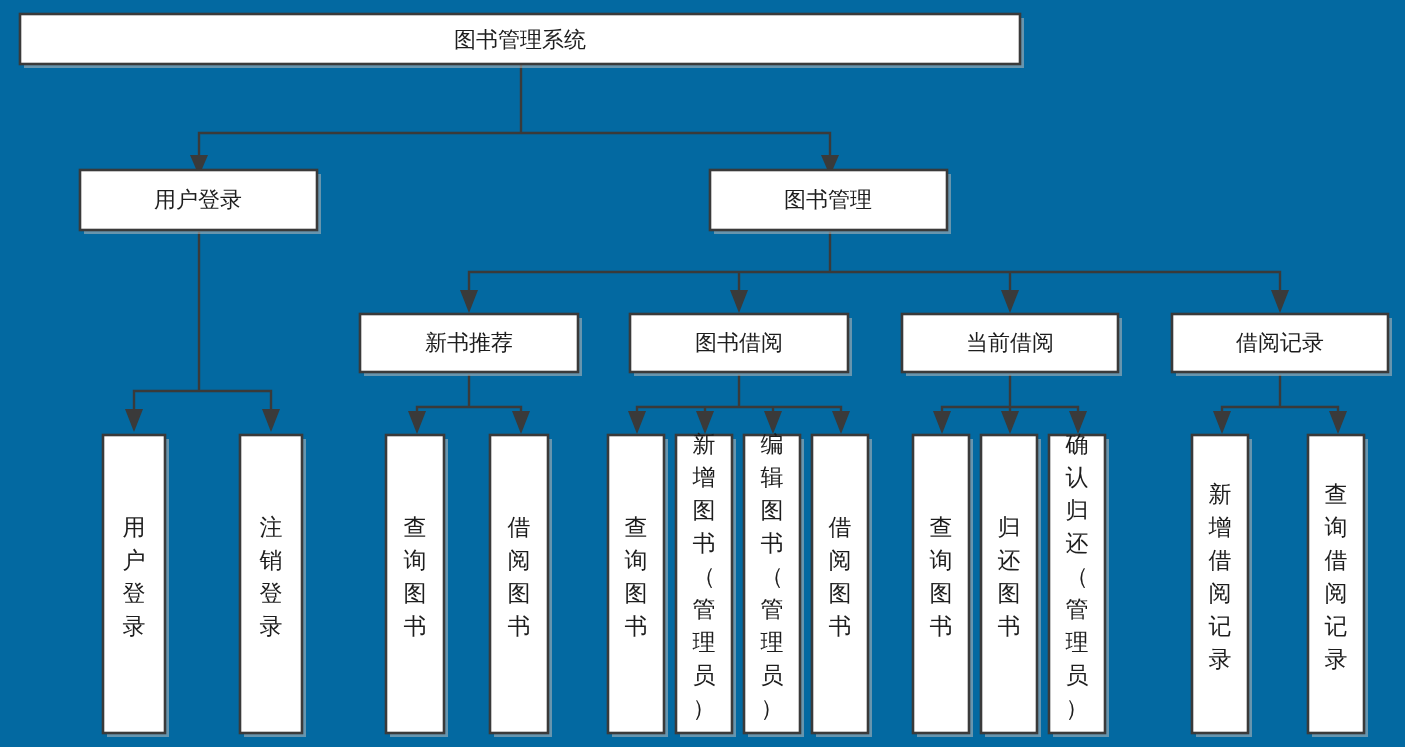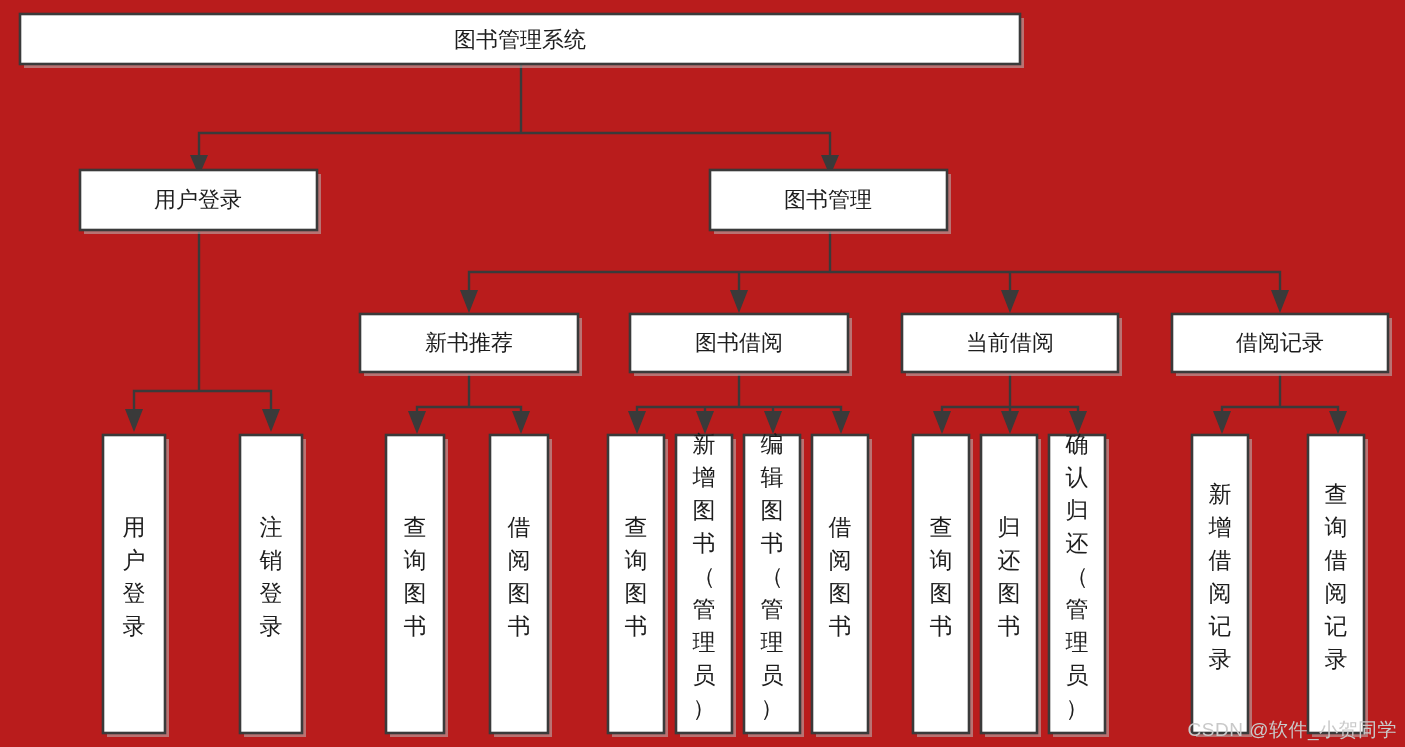--- a/index.html
+++ b/index.html
@@ -10,21 +10,21 @@
   body {
     width: 1405px;
     height: 747px;
     font-family: "Liberation Sans", sans-serif;
     overflow: hidden;
   }
   #diagram-root {
     position: relative;
     width: 1405px;
     height: 747px;
-    background: #b91c1c;
+    background: #0369a1;
   }
   svg.flow {
     position: absolute;
     left: 0;
     top: 0;
     width: 1405px;
     height: 747px;
   }
   .node-rect {
     fill: #ffffff;
@@ -231,14 +231,13 @@
 
       <g>
         <rect class="node-shadow" x="1312" y="439" width="56" height="298"></rect>
         <rect class="node-rect" x="1308" y="435" width="56" height="298"></rect>
         <text class="leaf-label-char" x="1336" y="501.5"><tspan x="1336" y="501.5">查</tspan><tspan x="1336" y="534.5">询</tspan><tspan x="1336" y="567.5">借</tspan><tspan x="1336" y="600.5">阅</tspan><tspan x="1336" y="633.5">记</tspan><tspan x="1336" y="666.5">录</tspan></text>
       </g>
 
     </g>
   </svg>
 
-  <div class="watermark">CSDN @软件_小贺同学</div>
 </div>
 
 </body></html>

